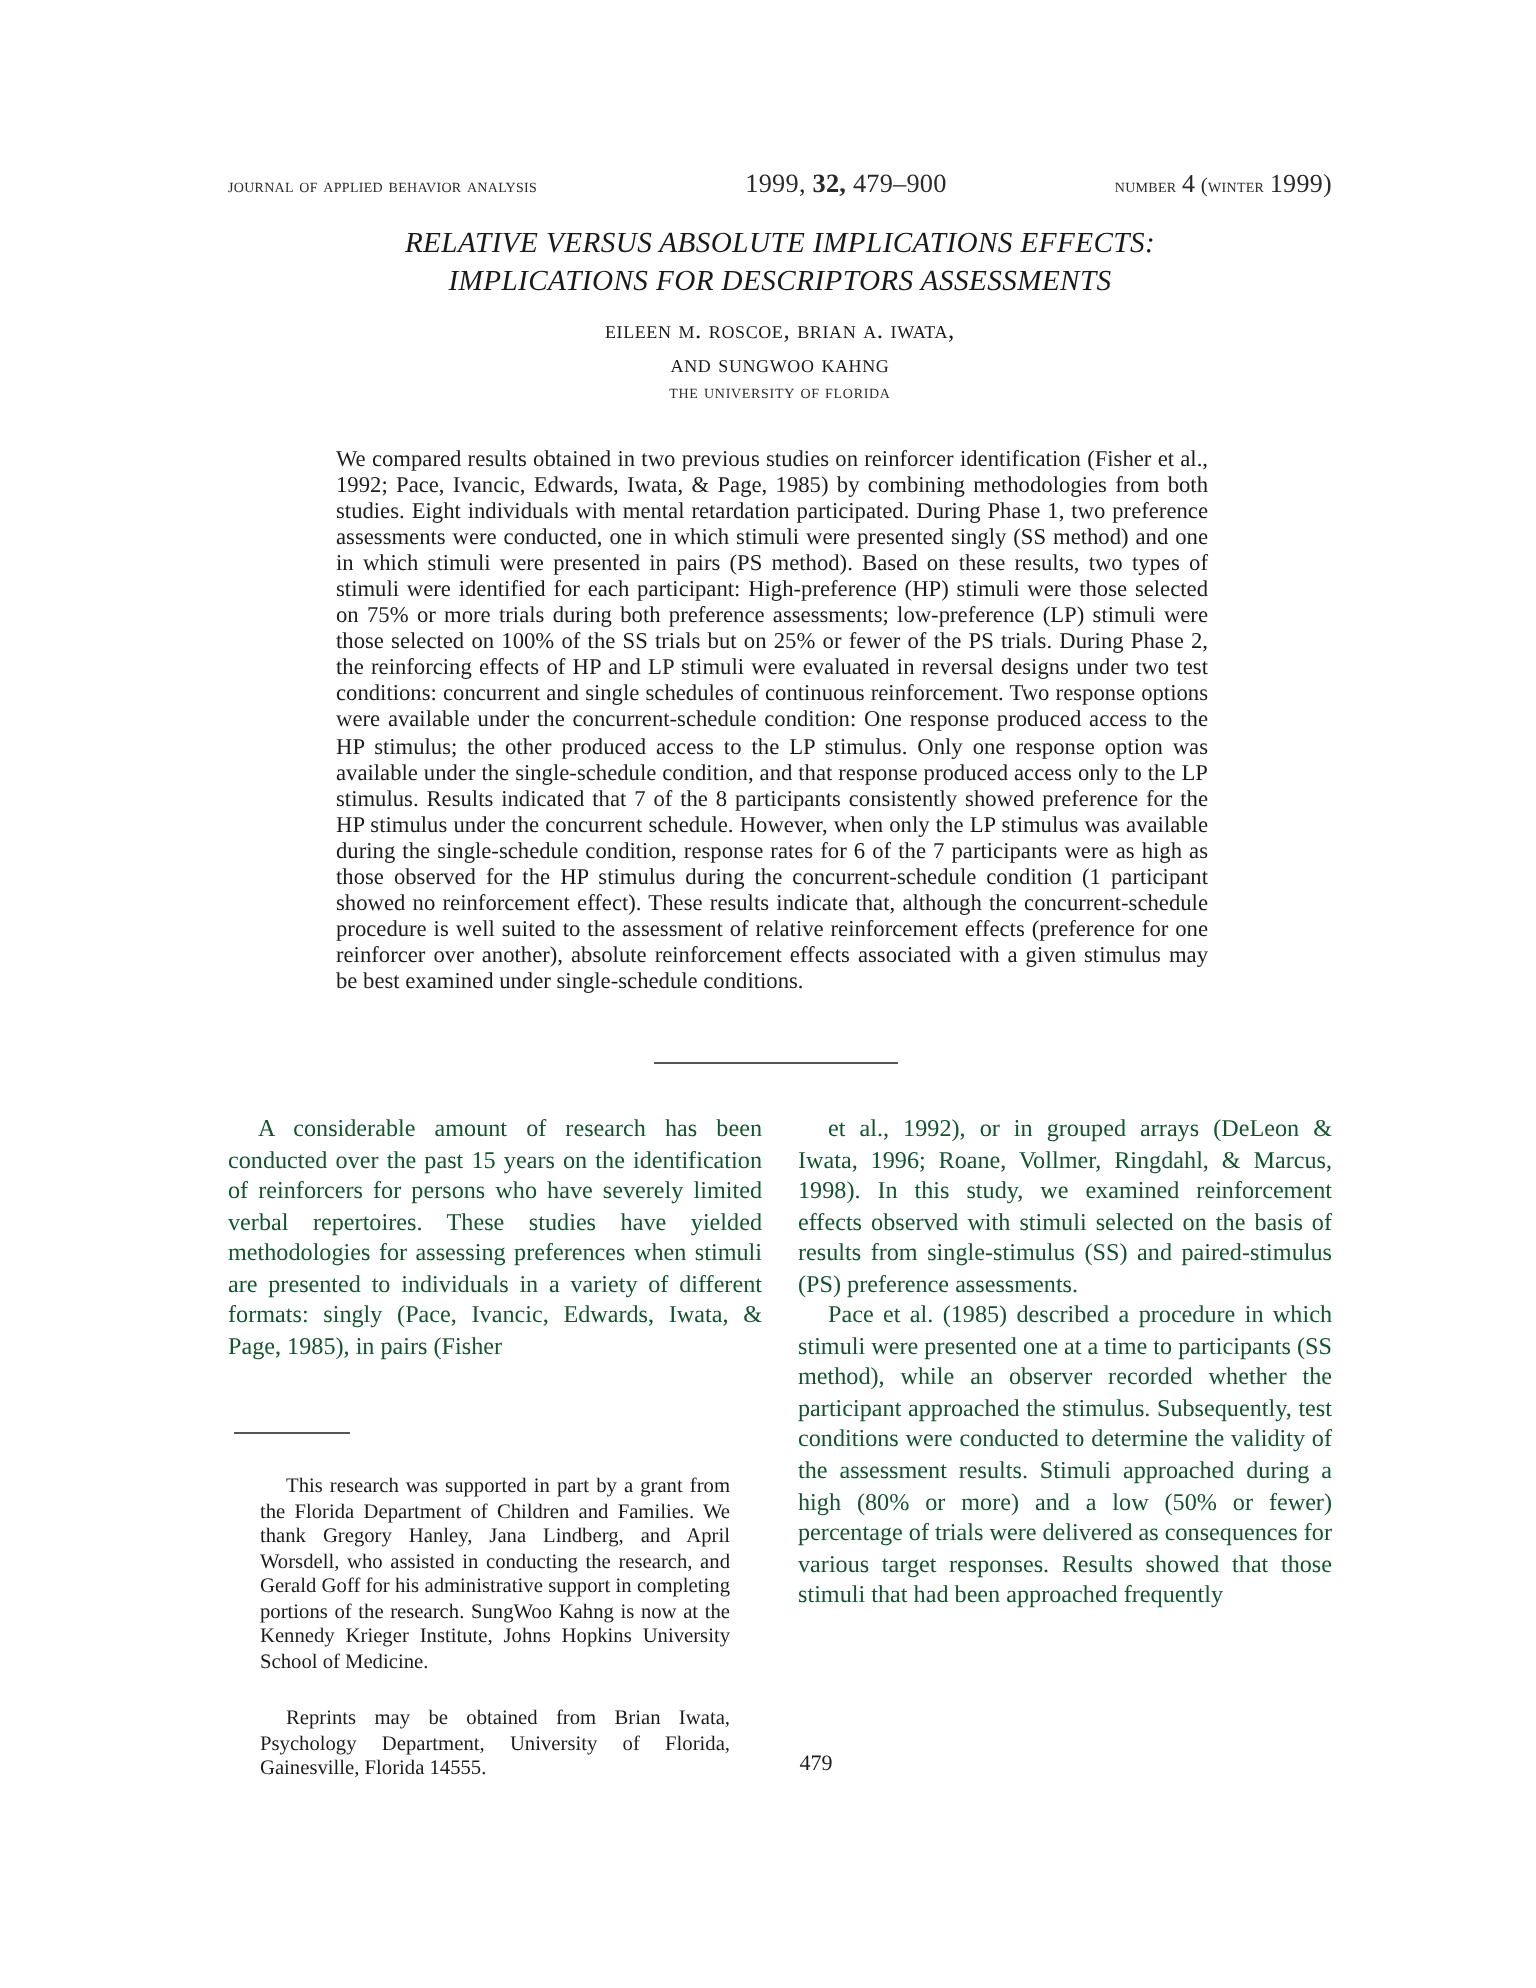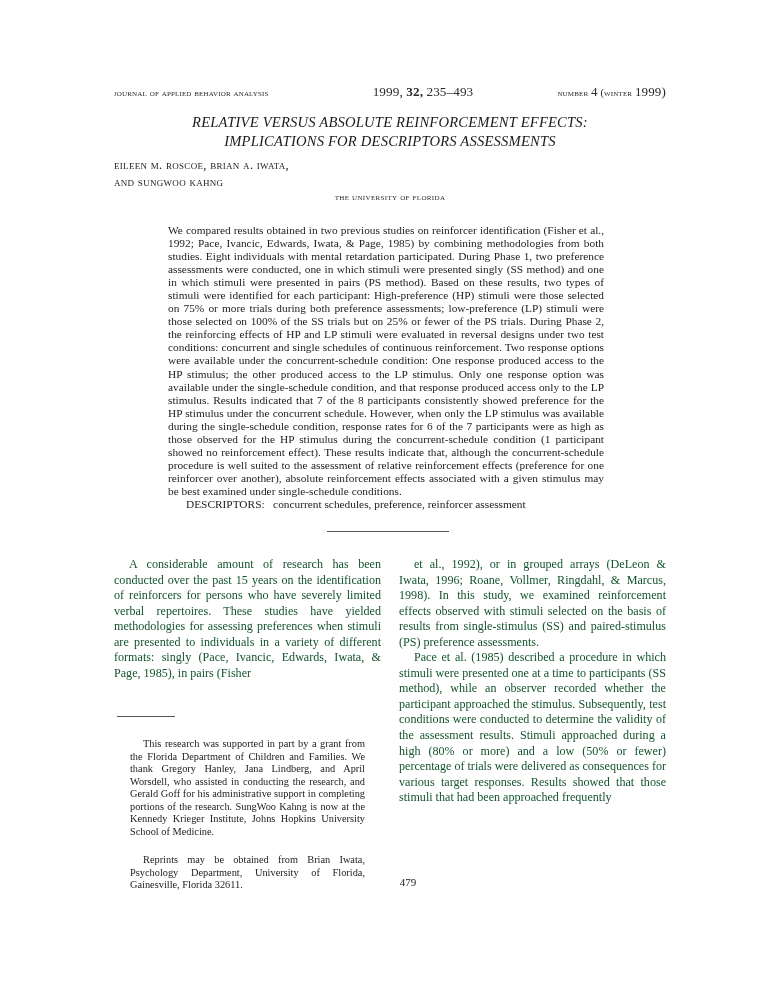--- a/index.html
+++ b/index.html
@@ -65,20 +65,21 @@
     letter-spacing: 0.2px;
     color: #1a1a1a;
   }
 
   
   .authors {
     position: absolute;
     left: 114px;
     top: 157px;
     width: 552px;
+    text-align: center;
     font-size: 12.6px;
     line-height: 17px;
     font-variant: small-caps;
     text-transform: lowercase;
     letter-spacing: 0.3px;
     color: #1a1a1a;
   }
   .affiliation {
     position: absolute;
     left: 114px;
@@ -173,61 +174,57 @@
 </head>
 <body>
 
 <div class="page">
 
   <div class="runhead">
     <span class="journal smallcaps">Journal of Applied Behavior Analysis</span>
     <span class="cite">
       <span>1999,</span>
       <b>32,</b>
-      <span>235–493</span>
+      <span>479–900</span>
     </span>
     <span class="issue smallcaps">
       <span>number</span>
       <span class="num">4</span>
       <span>(winter</span>
       <span class="num">1999)</span>
     </span>
   </div>
 
   <div class="title">
-    <div>RELATIVE VERSUS ABSOLUTE REINFORCEMENT EFFECTS:</div>
+    <div>RELATIVE VERSUS ABSOLUTE IMPLICATIONS EFFECTS:</div>
     <div>IMPLICATIONS FOR DESCRIPTORS ASSESSMENTS</div>
   </div>
 
   <div class="authors">
     <div>Eileen M. Roscoe, Brian A. Iwata,</div>
     <div>and SungWoo Kahng</div>
   </div>
   <div class="affiliation">The University of Florida</div>
 
   <div class="abstract">
     <div>We compared results obtained in two previous studies on reinforcer identification (Fisher et al., 1992; Pace, Ivancic, Edwards, Iwata, &amp; Page, 1985) by combining methodologies from both studies. Eight individuals with mental retardation participated. During Phase 1, two preference assessments were conducted, one in which stimuli were presented singly (SS method) and one in which stimuli were presented in pairs (PS method). Based on these results, two types of stimuli were identified for each participant: High-preference (HP) stimuli were those selected on 75% or more trials during both preference assessments; low-preference (LP) stimuli were those selected on 100% of the SS trials but on 25% or fewer of the PS trials. During Phase 2, the reinforcing effects of HP and LP stimuli were evaluated in reversal designs under two test conditions: concurrent and single schedules of continuous reinforcement. Two response options were available under the concurrent-schedule condition: One response produced access to the HP stimulus; the other produced access to the LP stimulus. Only one response option was available under the single-schedule condition, and that response produced access only to the LP stimulus. Results indicated that 7 of the 8 participants consistently showed preference for the HP stimulus under the concurrent schedule. However, when only the LP stimulus was available during the single-schedule condition, response rates for 6 of the 7 participants were as high as those observed for the HP stimulus during the concurrent-schedule condition (1 participant showed no reinforcement effect). These results indicate that, although the concurrent-schedule procedure is well suited to the assessment of relative reinforcement effects (preference for one reinforcer over another), absolute reinforcement effects associated with a given stimulus may be best examined under single-schedule conditions.</div>
-    <div class="descriptors">
-      <span class="lbl">DESCRIPTORS:</span>&nbsp;&nbsp;
-      <span class="vals">concurrent schedules, preference, reinforcer assessment</span>
-    </div>
   </div>
 
   <div class="abs-rule"></div>
 
   <div class="col col-left">
     <p>A considerable amount of research has been conducted over the past 15 years on the identification of reinforcers for persons who have severely limited verbal repertoires. These studies have yielded methodologies for assessing preferences when stimuli are presented to individuals in a variety of different formats: singly (Pace, Ivancic, Edwards, Iwata, &amp; Page, 1985), in pairs (Fisher</p>
   </div>
 
   <div class="col col-right">
     <p>et al., 1992), or in grouped arrays (DeLeon &amp; Iwata, 1996; Roane, Vollmer, Ringdahl, &amp; Marcus, 1998). In this study, we examined reinforcement effects observed with stimuli selected on the basis of results from single-stimulus (SS) and paired-stimulus (PS) preference assessments.</p>
     <p>Pace et al. (1985) described a procedure in which stimuli were presented one at a time to participants (SS method), while an observer recorded whether the participant approached the stimulus. Subsequently, test conditions were conducted to determine the validity of the assessment results. Stimuli approached during a high (80% or more) and a low (50% or fewer) percentage of trials were delivered as consequences for various target responses. Results showed that those stimuli that had been approached frequently</p>
   </div>
 
   <div class="fn-rule"></div>
   <div class="footnotes">
     <p>This research was supported in part by a grant from the Florida Department of Children and Families. We thank Gregory Hanley, Jana Lindberg, and April Worsdell, who assisted in conducting the research, and Gerald Goff for his administrative support in completing portions of the research. SungWoo Kahng is now at the Kennedy Krieger Institute, Johns Hopkins University School of Medicine.</p>
-    <p>Reprints may be obtained from Brian Iwata, Psychology Department, University of Florida, Gainesville, Florida 32611.</p>
+    <p>Reprints may be obtained from Brian Iwata, Psychology Department, University of Florida, Gainesville, Florida 14555.</p>
   </div>
 
   <div class="pagenum">479</div>
 
 </div>
 
 </body></html>

